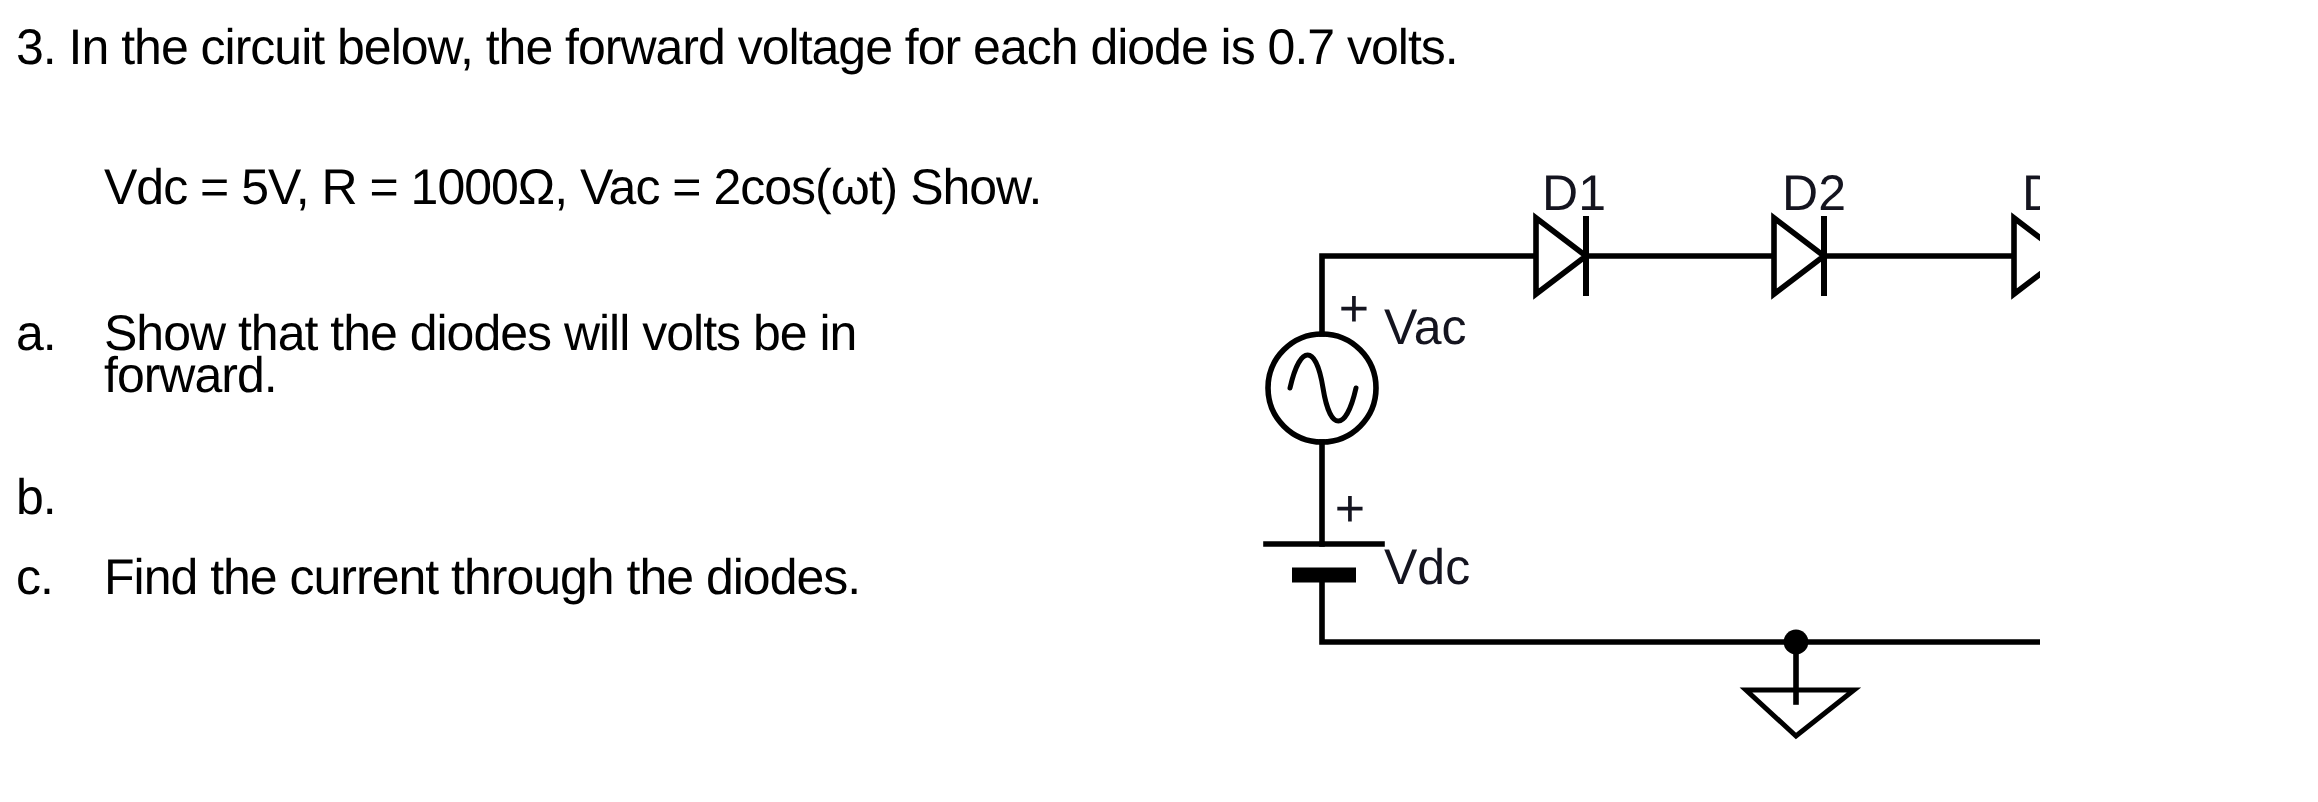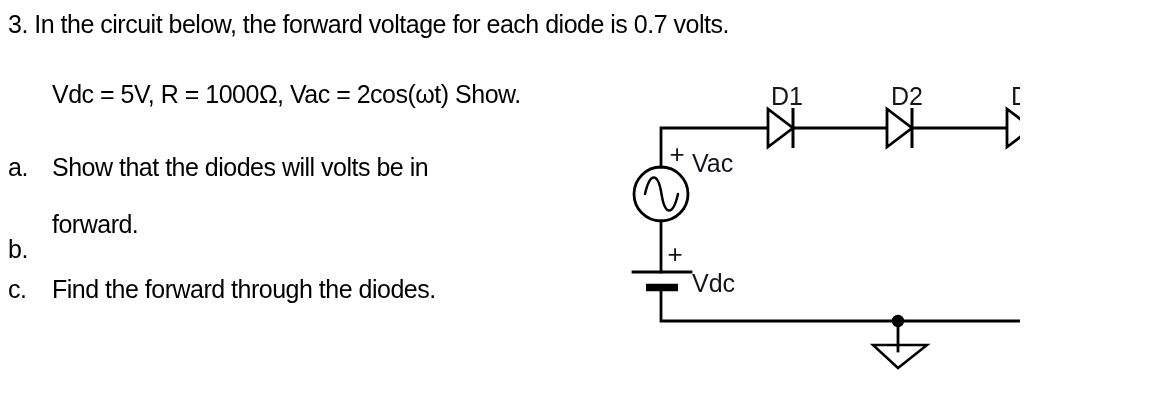--- a/index.html
+++ b/index.html
@@ -42,26 +42,26 @@
 <body>
 
 <div class="page">
 
   <div class="t" style="left:8px;top:12px">3. In the circuit below, the forward voltage for each diode is 0.7 volts.</div>
 
   <div class="t" style="left:52px;top:82px">Vdc = 5V, R = 1000Ω, Vac = 2cos(ωt) Show.</div>
 
   <div class="t" style="left:8px;top:155px">a.</div>
   <div class="t" style="left:52px;top:155px">Show that the diodes will volts be in</div>
-  <div class="t" style="left:52px;top:212px">forward.</div>
+  <div class="t" style="left:52px;top:176px">forward.</div>
 
   <div class="t" style="left:8px;top:237px">b.</div>
 
   <div class="t" style="left:8px;top:277px">c.</div>
-  <div class="t" style="left:52px;top:277px">Find the forward through the diodes.</div>
+  <div class="t" style="left:52px;top:277px">Find the current through the diodes.</div>
 
   <svg class="circuit-svg" viewBox="0 0 1159 401">
 
     <path class="wire" d="M661 167 L661 128 L1112 128 L1112 182"></path>
     <path class="wire" d="M661 221 L661 272"></path>
     <path class="wire" d="M661 291 L661 321 L1112 321 L1112 237"></path>
 
     <circle class="wire" cx="661" cy="194" r="27"></circle>
     <path class="wire" style="stroke-width:2.5;stroke-linecap:round" d="M645 194 C650 172, 658 172, 661.5 194 C665 216, 673 216, 678 194"></path>
 

